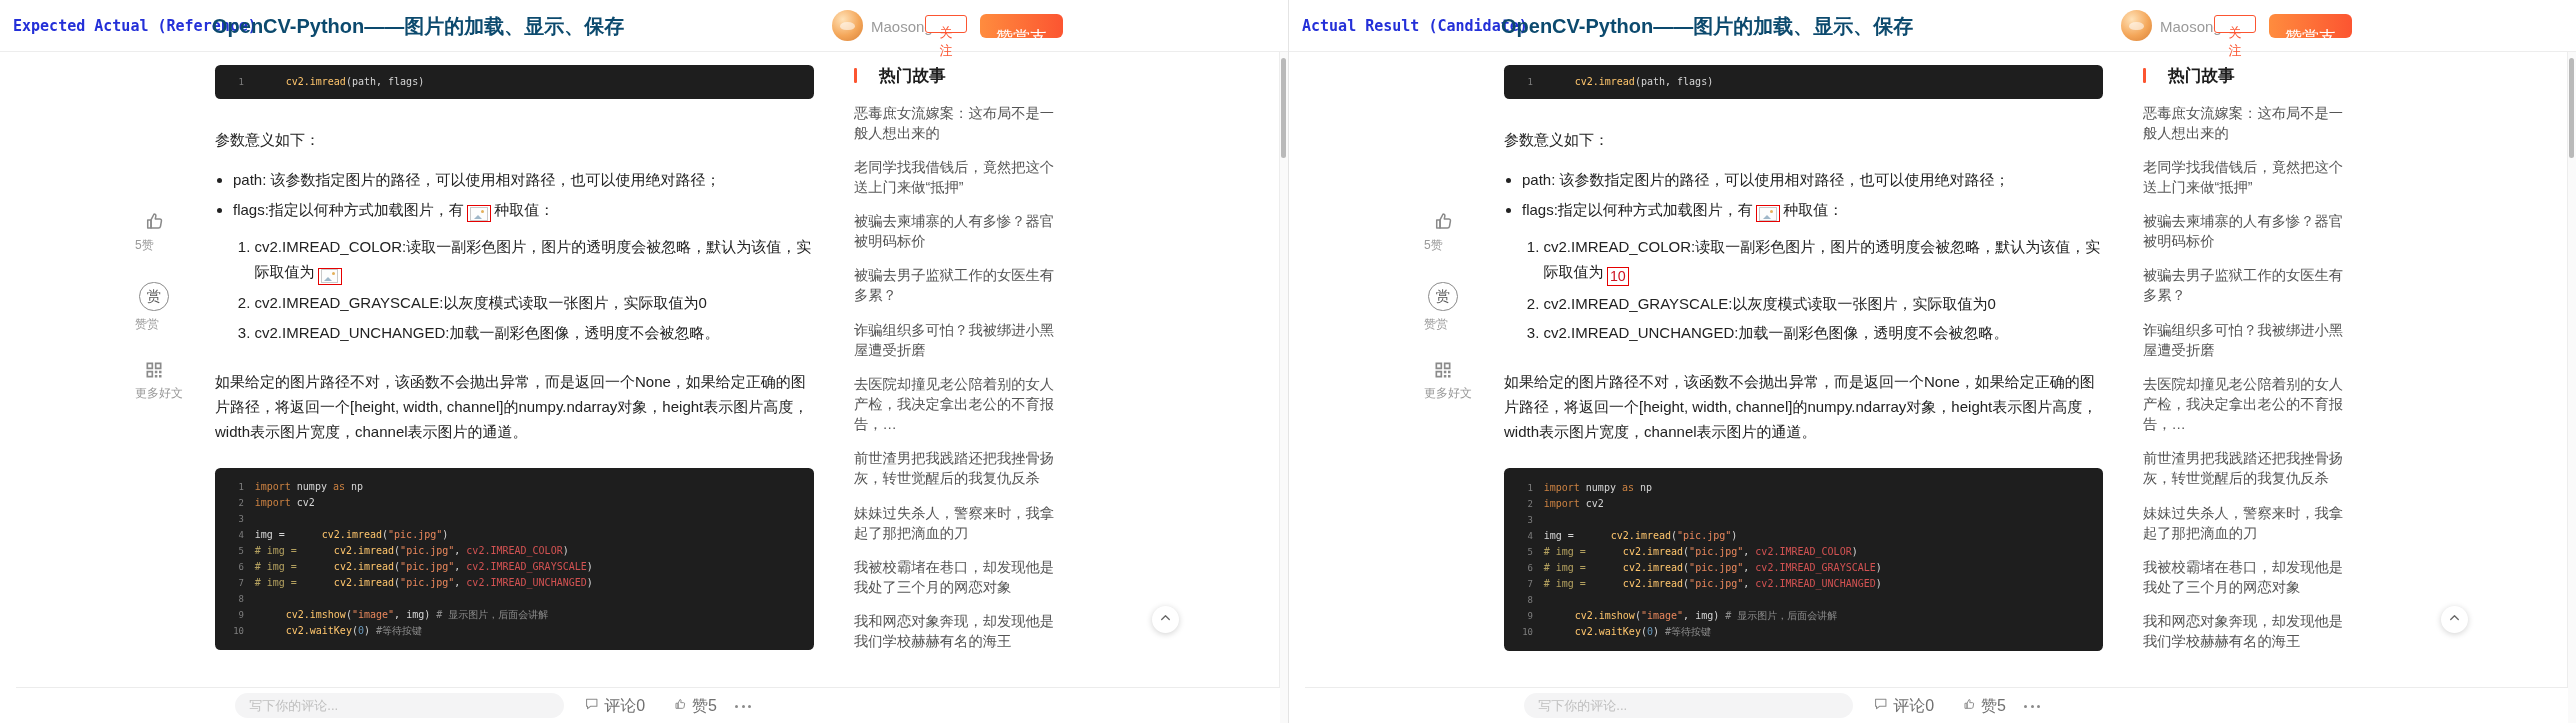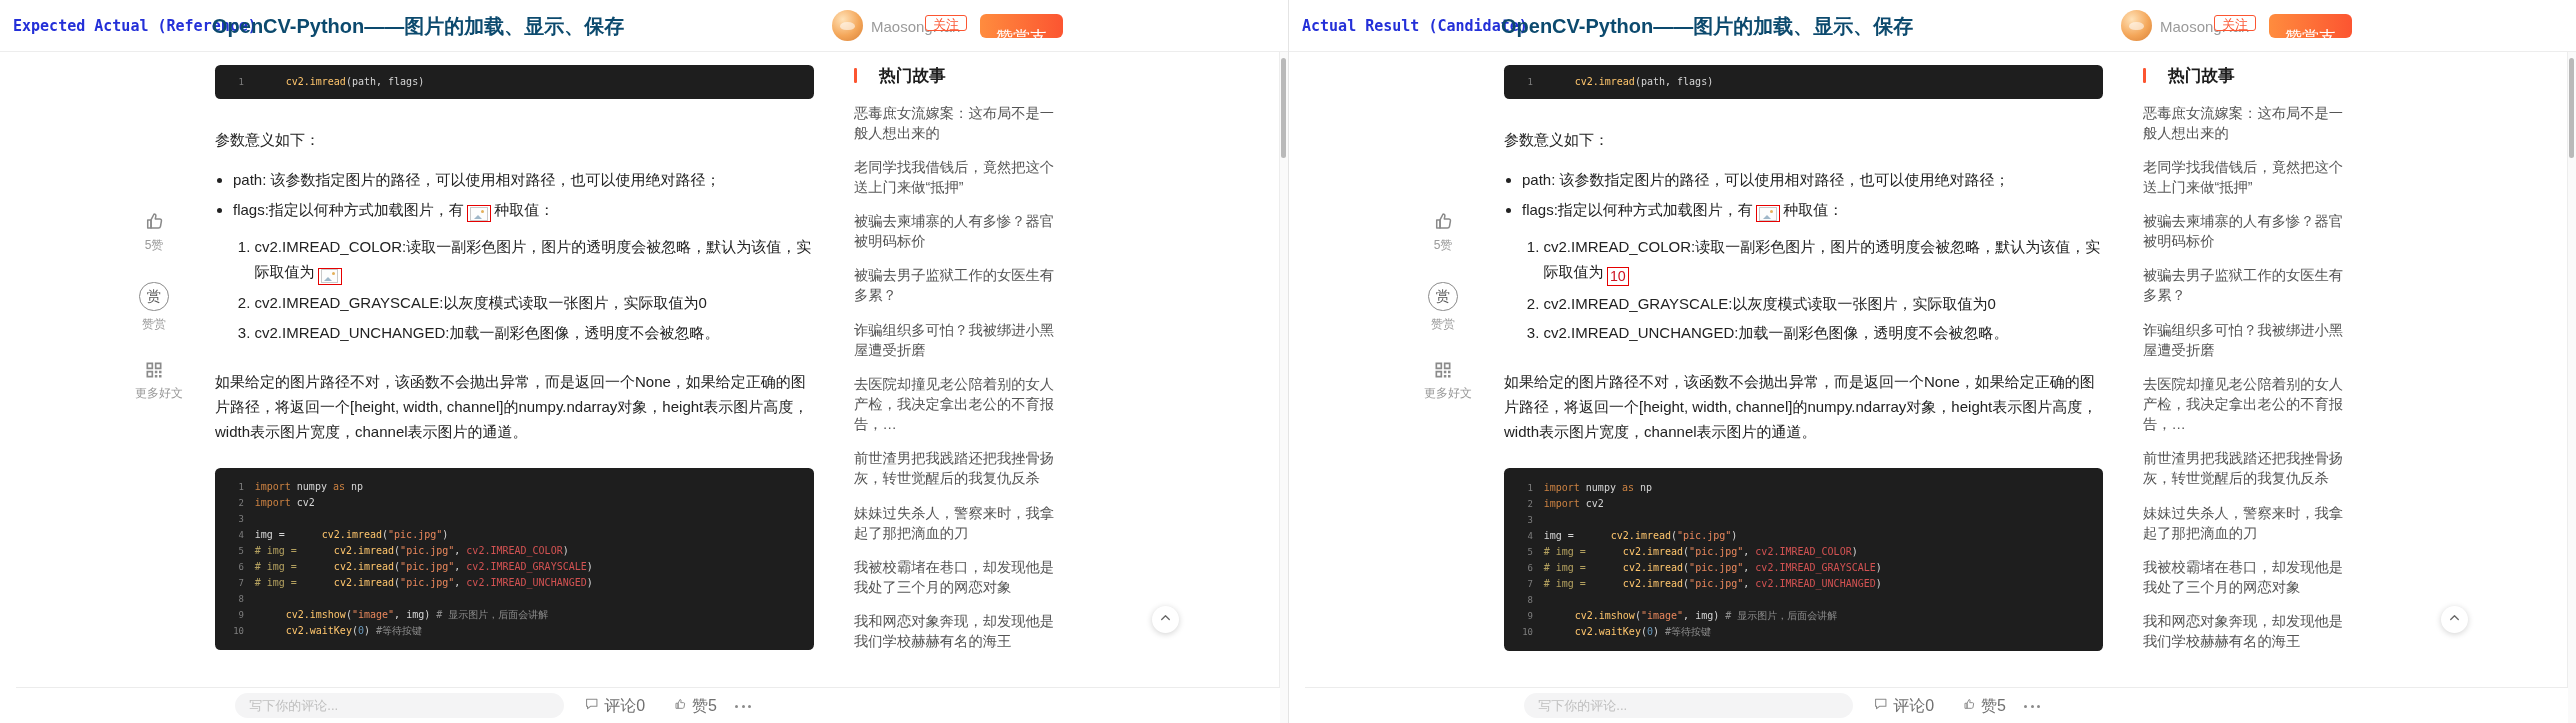--- a/index.html
+++ b/index.html
@@ -10,26 +10,26 @@
 
   
   .panel-header{position:absolute;top:0;left:0;right:0;height:51px;background:#fff;border-bottom:0.6px solid #ededed;z-index:5;}
   .result-label{position:absolute;left:13px;top:16.7px;font-family:"DejaVu Sans Mono",monospace;font-weight:700;font-size:15px;color:#2430d8;white-space:nowrap;}
   .page-title{position:absolute;left:212px;top:13px;margin:0;font-size:20px;font-weight:700;color:#0c4a6e;white-space:nowrap;}
   .avatar{position:absolute;left:832px;top:9.5px;width:31px;height:31px;border-radius:50%;
     background:radial-gradient(circle at 35% 30%,#ffe2b8,#f4a75a 55%,#d87f35);cursor:pointer;}
   .avatar::after{content:"";position:absolute;left:8.3px;top:12px;width:14.3px;height:8.3px;border-radius:50% 50% 45% 45%;background:rgba(255,255,255,.55);}
   .author-name{position:absolute;left:871px;top:18px;font-size:15px;color:#9b9b9b;cursor:pointer;}
   .follow-btn{position:absolute;left:925px;top:15px;width:42px;height:16px;background:#fff;border:0.6px solid #fc5531;color:#fc5531;
-    font-size:13px;border-radius:3px;cursor:pointer;padding:0;}
+    font-size:13px;border-radius:3px;cursor:pointer;padding:8px;}
   .sponsor-btn{position:absolute;left:980px;top:13.7px;width:83px;height:24.4px;border:none;border-radius:6px;color:#fff;font-size:17px;
     background:linear-gradient(90deg,#ff8c3e,#fc5531);cursor:pointer;padding:12px;}
 
   
-  .rail{position:absolute;left:135px;top:210px;width:38px;text-align:center;}
+  .rail{position:absolute;left:135px;top:210px;width:38px;text-align:left;}
   .rail-item{margin-bottom:27.4px;cursor:pointer;}
   .rail-item svg{display:block;margin:0 auto;}
   .rail-label{margin-top:4.8px;font-size:12px;color:#999;white-space:nowrap;}
   .reward-circle{width:27.4px;height:27.4px;border:1.2px solid #8a8a8a;border-radius:50%;margin:0 auto;display:flex;align-items:center;justify-content:center;font-size:14.3px;color:#555;}
 
   
   .article{position:absolute;left:215px;top:51px;width:599px;}
   .codeblock{background:#1e1e1e;border-radius:5.4px;font-family:"DejaVu Sans Mono",monospace;font-size:10px;color:#d6d6d6;overflow:hidden;}
   .code-single{margin-top:14.3px;padding:9px 0;}
   .code-multi{margin-top:24px;padding:11.3px 0;}

